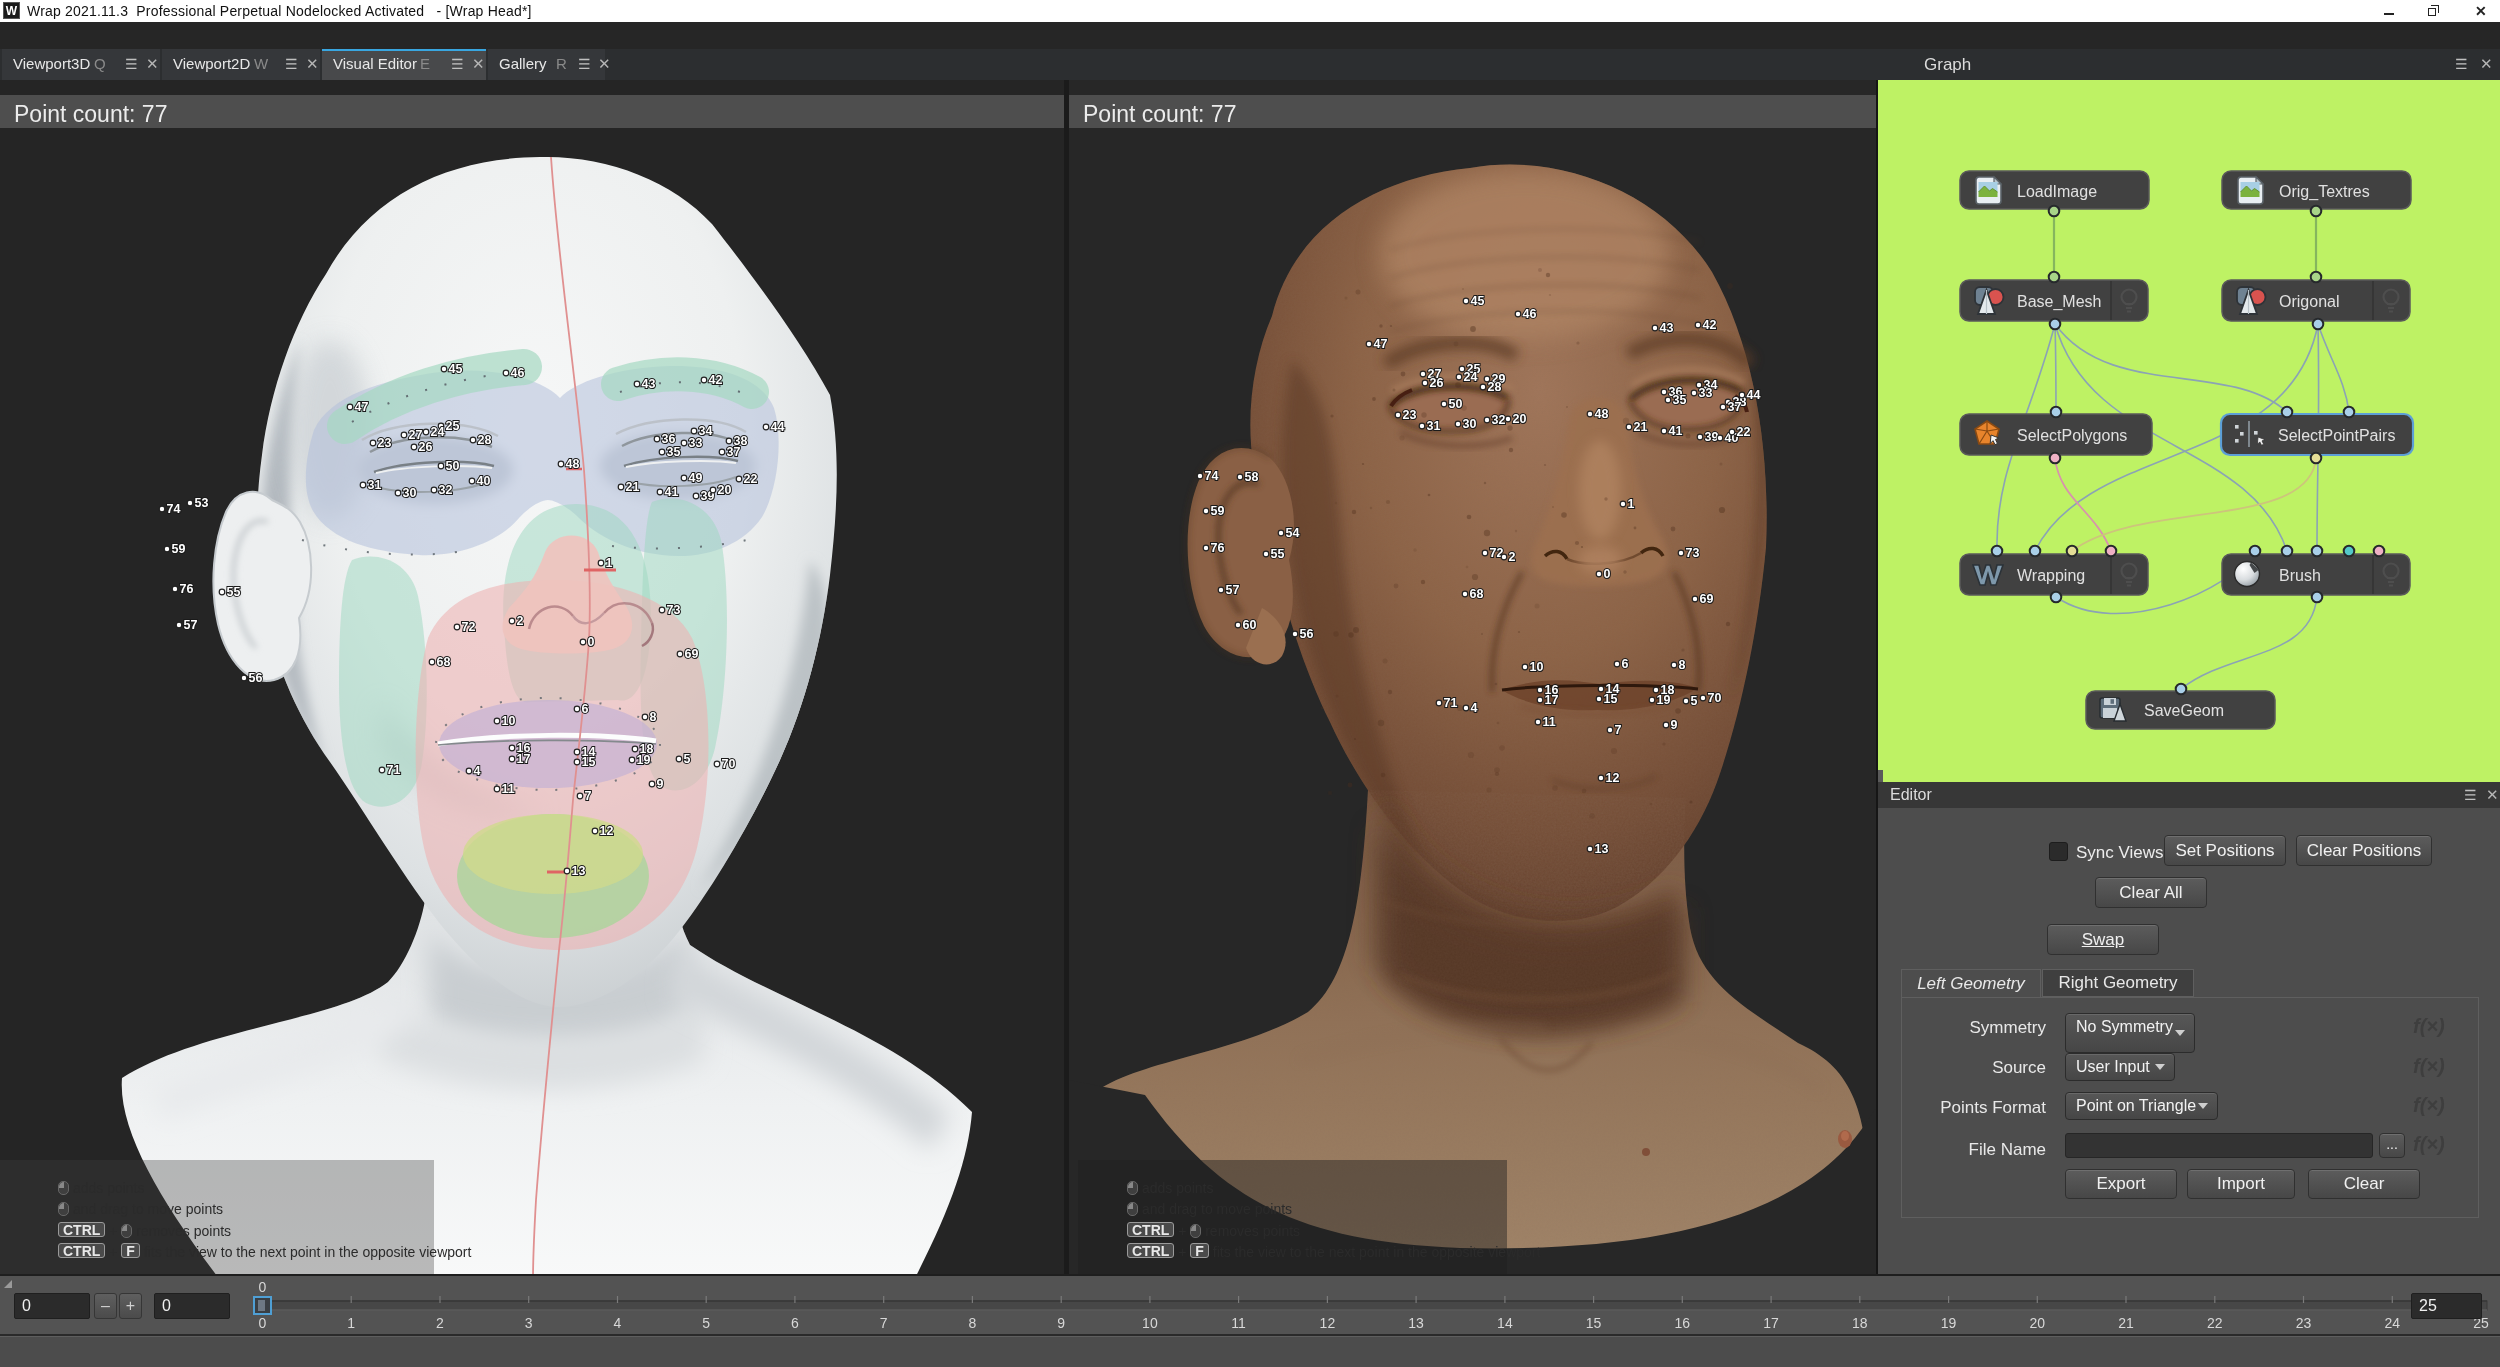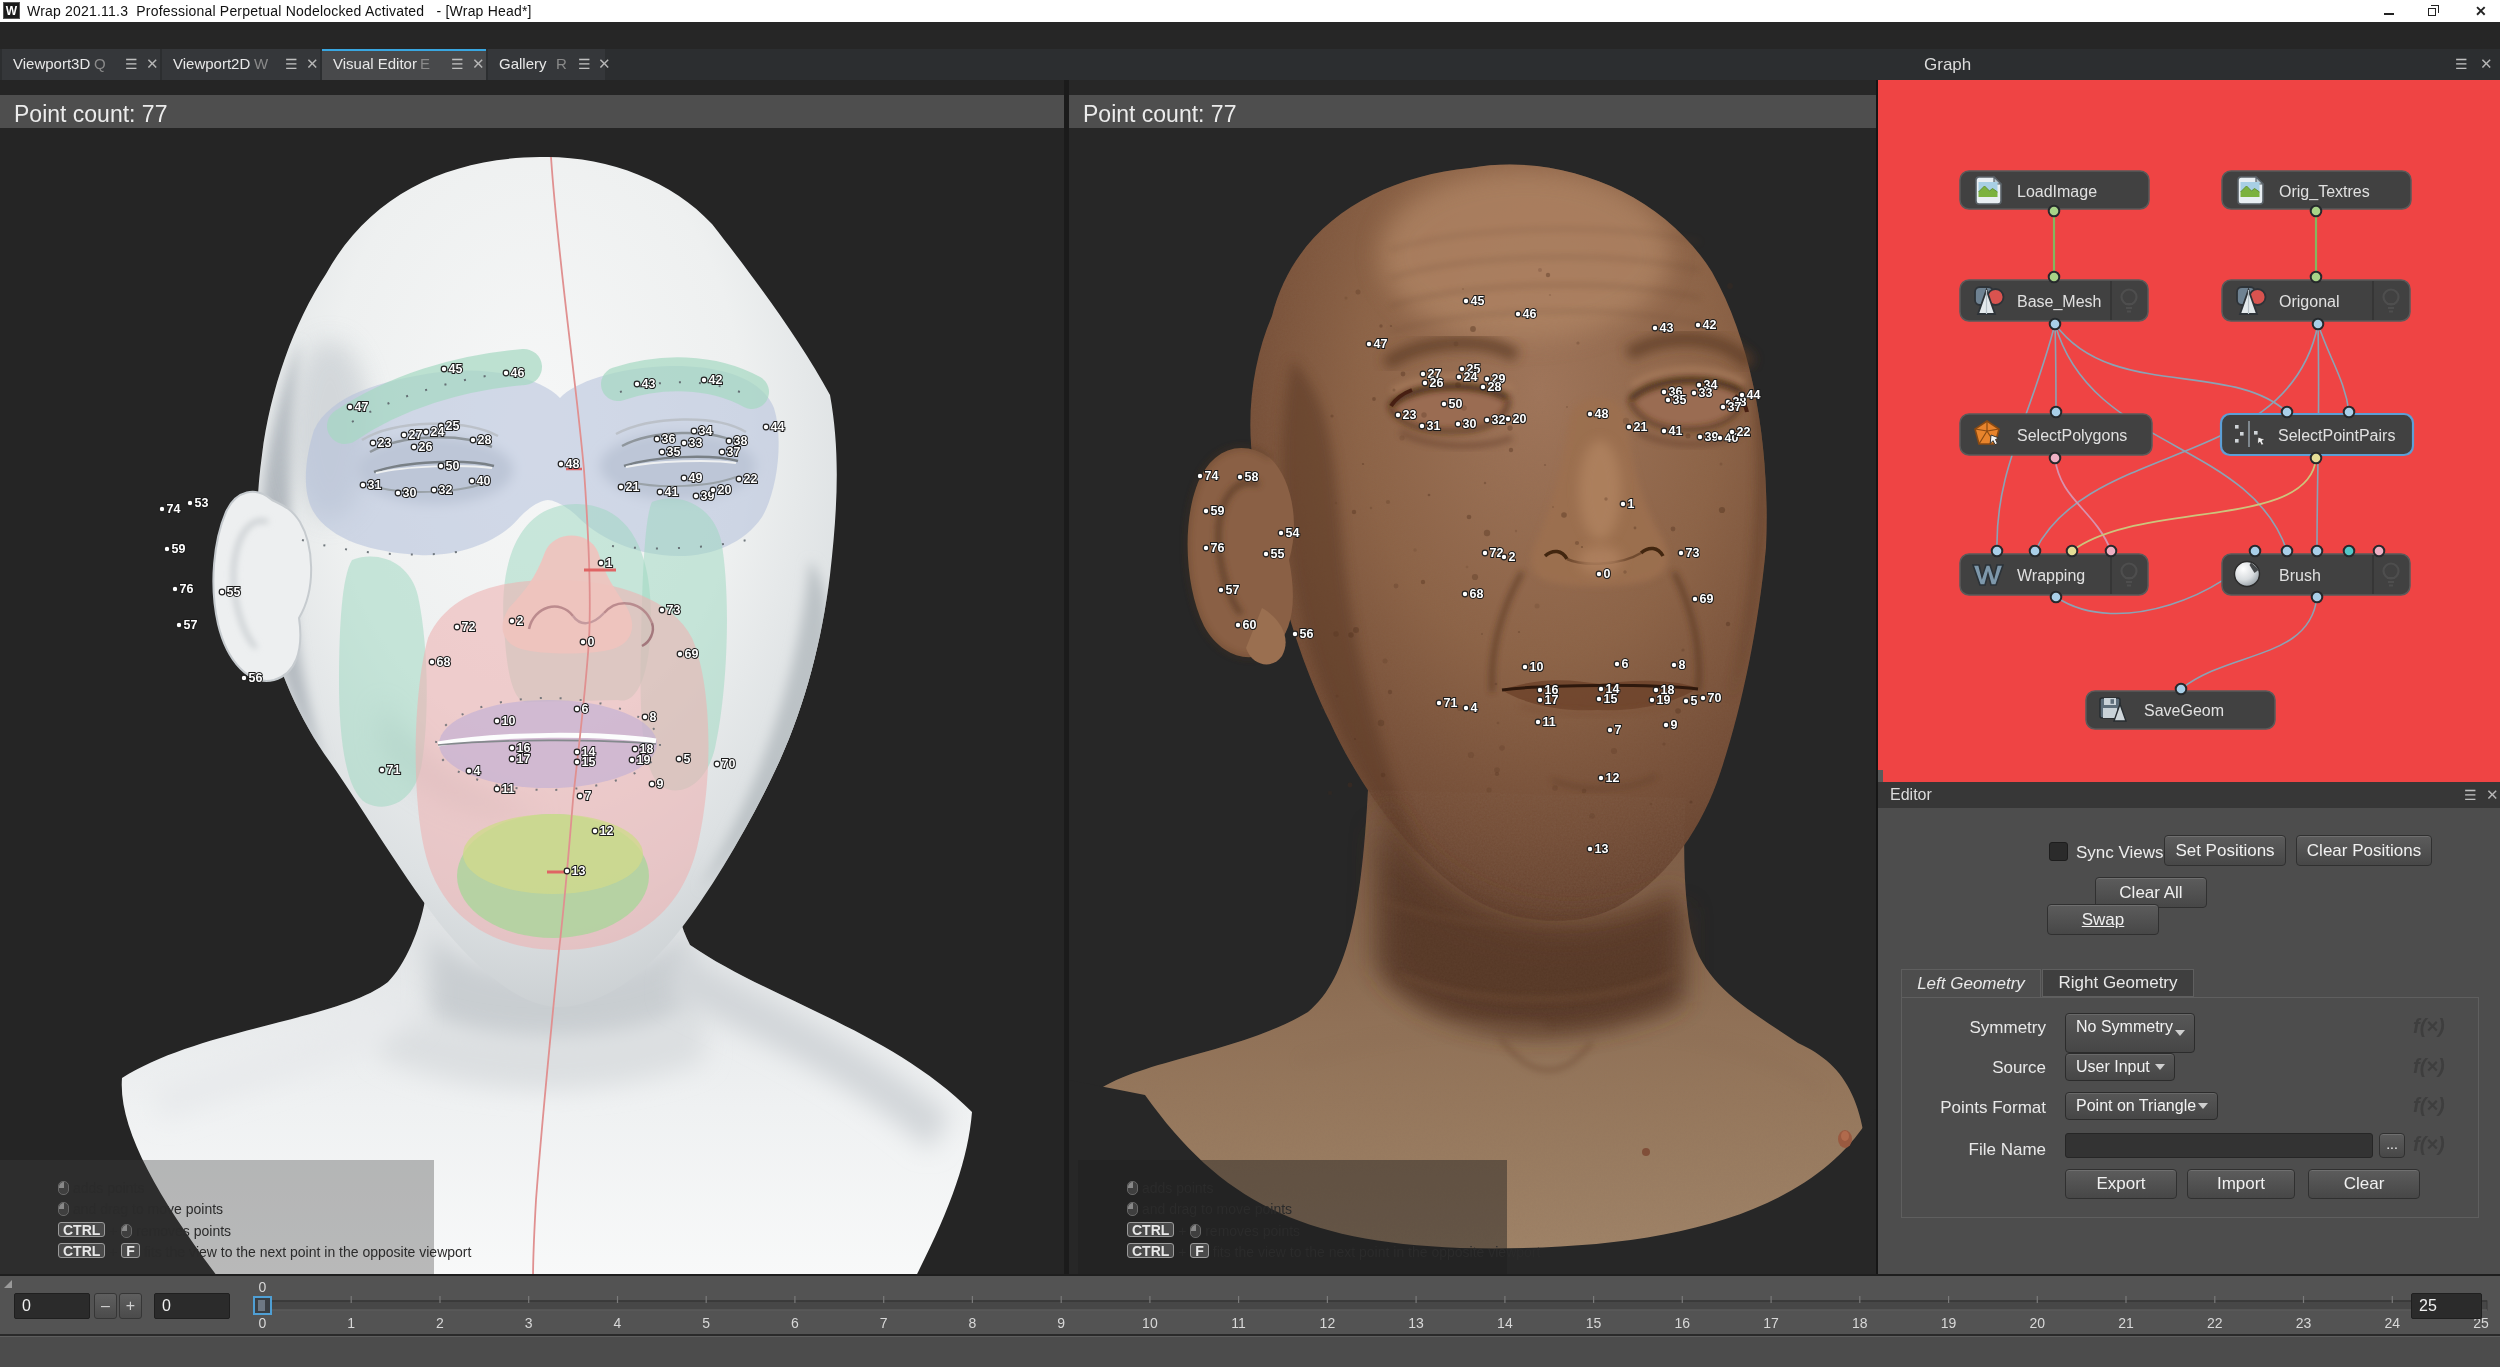--- a/index.html
+++ b/index.html
@@ -33,21 +33,21 @@
 .pcbar { position:absolute; left:0; top:15px; width:100%; height:33px; background:#4e4e4e; color:#ececec; font-size:23px; }
 .pcbar span { position:absolute; left:14px; top:6px; }
 .vdiv { top:80px; width:5px; height:1194px; background:#1b1b1b; }
 .key { display:inline-block; background:#4a4a4a; color:#e8e8e8; border:1px solid #9a9a9a; border-radius:3px; font-size:14px; font-weight:bold; padding:0px 4px; height:15px; line-height:14px; vertical-align:1px;}
 .mouse { display:inline-block; width:11px; height:14px; background:#3f3f3f; border-radius:5px 5px 5px 5px; border:1px solid #666; vertical-align:-2px; position:relative;}
 .mouse:before { content:""; position:absolute; left:0px; top:0px; width:5px; height:6px; background:#888; border-radius:5px 0 0 0;}
 .hline { position:absolute; white-space:nowrap;padding-left:36px; }
 
 
 #rdiv { left:1876px; top:80px; width:2px; height:1194px; background:#161616;}
-#graphpanel { left:1878px; top:80px; width:622px; height:702px; background:#ef4444; }
+#graphpanel { left:1878px; top:80px; width:622px; height:702px; background:#bef264; }
 #editorhead { left:1878px; top:782px; width:622px; height:26px; background:#373737; color:#dcdcdc; font-size:16px; }
 #editorbody { left:1878px; top:808px; width:622px; height:466px; background:#4d4d4d; }
 
 
 .btn { position:absolute; background:linear-gradient(180deg,#5c5c5c,#474747); border:1px solid #303030; box-shadow:inset 0 1px 0 #6f6f6f; border-radius:4px; color:#f0f0f0; font-size:17px; text-align:center; }
 .drop { position:absolute; background:linear-gradient(180deg,#575757,#464646); border:1px solid #2c2c2c; box-shadow:inset 0 1px 0 #686868; border-radius:4px; color:#f2f2f2; font-size:16px; }
 .drop .arr { position:absolute; right:9px; top:50%; margin-top:-3px; width:0; height:0; border-left:5px solid transparent; border-right:5px solid transparent; border-top:6px solid #cfcfcf;}
 .elabel { position:absolute; color:#e8e8e8; font-size:17px; text-align:right; }
 .fx { position:absolute; color:#3e3e3e; font-size:20px; font-style:italic; font-weight:bold;}
 .etab { position:absolute; font-size:17px; color:#e8e8e8; text-align:center; border:1px solid #5f5f5f; }
@@ -781,21 +781,21 @@
     <span style="position:absolute; left:586px; top:5px; color:#c0c0c0; font-size:14px;">☰</span>
     <span style="position:absolute; left:608px; top:4px; color:#b5b5b5; font-size:15px;">✕</span>
   </div>
   <div id="editorbody" class="abs"></div>
 
   <div class="checkbox abs" style="left:2049px; top:842px;"></div>
   <div class="abs" style="left:2076px; top:843px; color:#ececec; font-size:17px;">Sync Views</div>
   <div class="btn" style="left:2164px; top:835px; width:122px; height:31px; line-height:29px;">Set Positions</div>
   <div class="btn" style="left:2296px; top:835px; width:136px; height:31px; line-height:29px;">Clear Positions</div>
   <div class="btn" style="left:2047px; top:877px; width:112px; height:31px; line-height:29px;margin-left:48px;">Clear All</div>
-  <div class="btn" style="left:2047px; top:904px; width:112px; height:31px; line-height:29px;text-decoration:underline;">Swap</div>
+  <div class="btn" style="left:2047px; top:924px; width:112px; height:31px; line-height:29px;text-decoration:underline;">Swap</div>
 
   <div class="etab on" style="left:1901px; top:969px; width:140px; height:29px; line-height:27px;">Left Geometry</div>
   <div class="etab off" style="left:2042px; top:969px; width:152px; height:28px; line-height:26px;">Right Geometry</div>
   <div id="groupbox"></div>
 
   <div class="elabel" style="left:1901px; top:1018px; width:145px;">Symmetry</div>
   <div class="drop" style="left:2065px; top:1013px; width:130px; height:40px;">
       <span style="position:absolute; left:10px; top:4px;">No Symmetry</span>
       <span class="arr"></span>
     </div>

